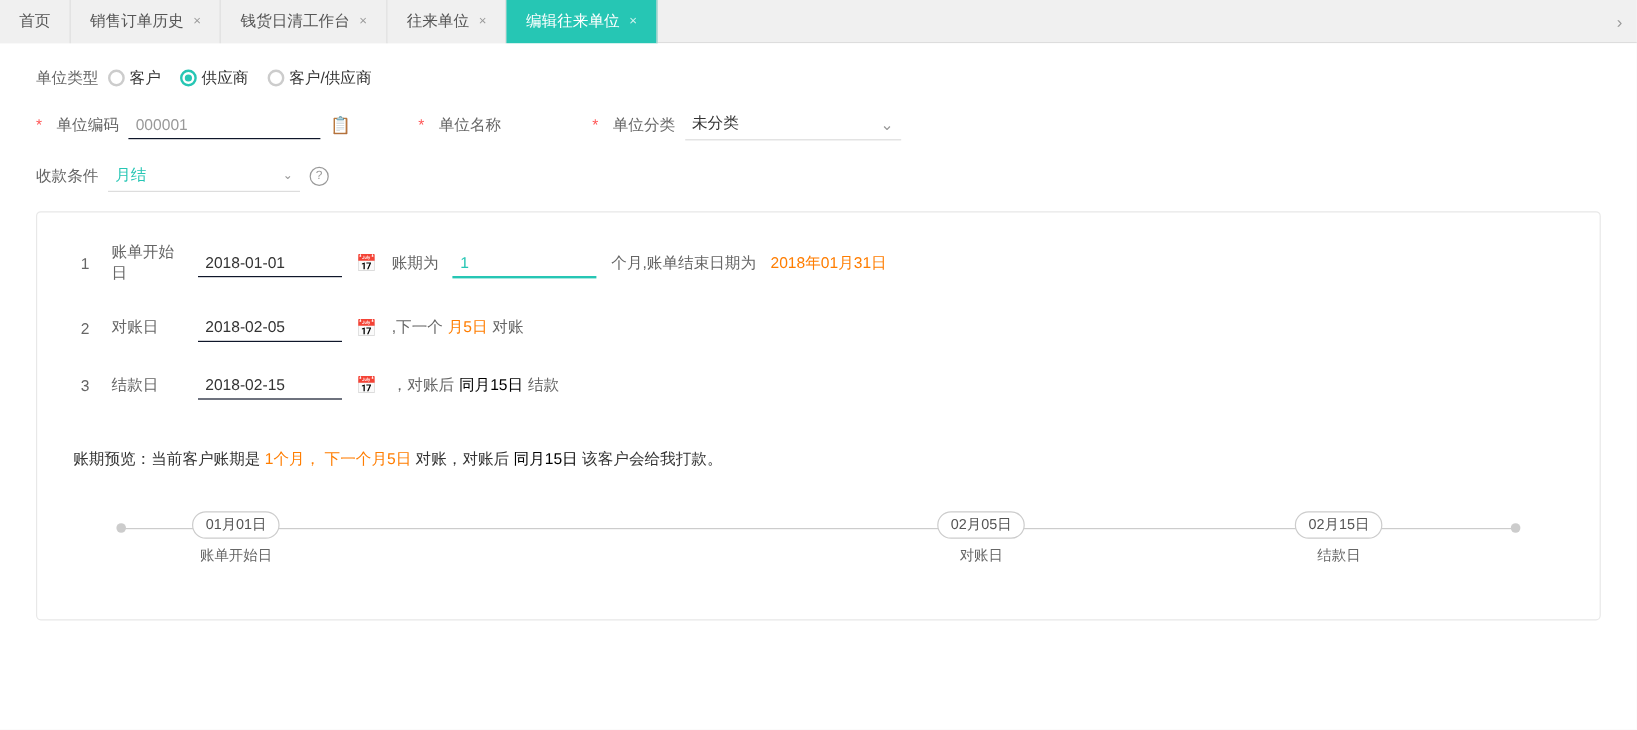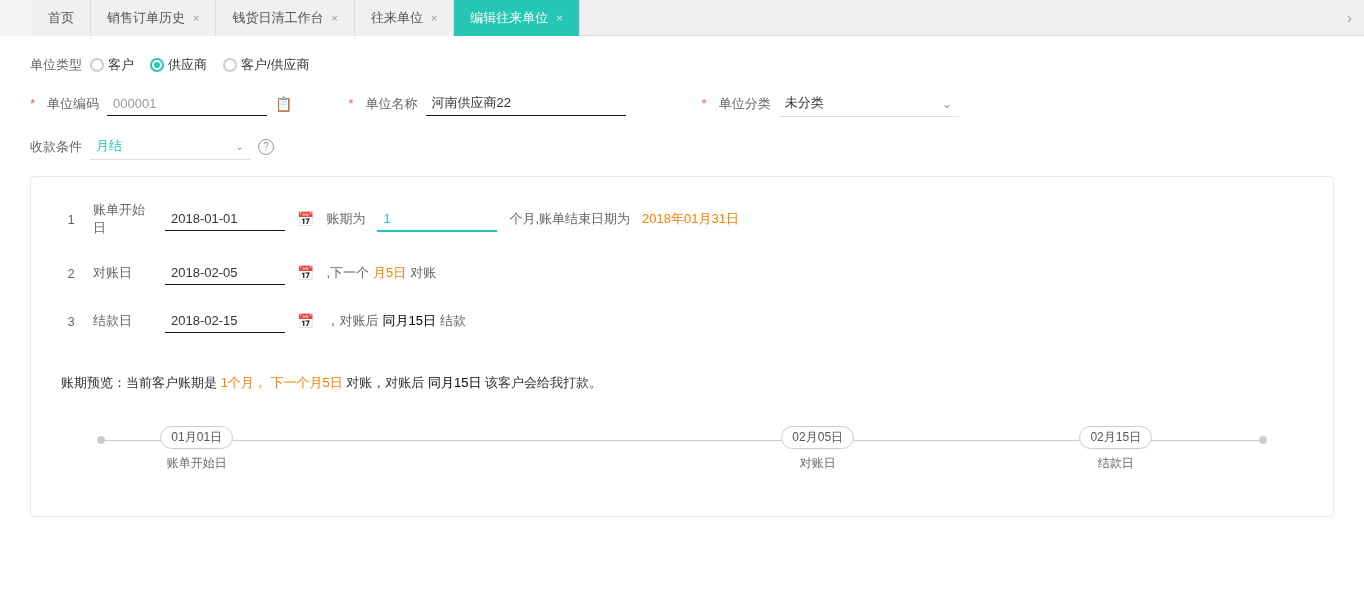--- a/index.html
+++ b/index.html
@@ -6,21 +6,20 @@
     body { font-family: 'Microsoft YaHei', Arial, sans-serif; font-size: 13px; background: #f5f5f5; color: #333; }
 
     
     .tab-bar {
       display: flex;
       align-items: center;
       background: #f0f0f0;
       border-bottom: 1px solid #ddd;
       height: 36px;
       padding: 0;
-      margin-left: 32px;
     }
     .tab {
       display: flex;
       align-items: center;
       padding: 0 16px;
       height: 36px;
       cursor: pointer;
       font-size: 13px;
       color: #555;
       border-right: 1px solid #ddd;
@@ -300,21 +299,20 @@
 
   <div class="form-row">
     <span class="required-star">*</span>
     <span class="form-label">单位编码</span>
     <input class="input-field code-field" value="000001" style="">
     <span class="calendar-icon">📋</span>
 
     <span style="margin-left:40px;"></span>
     <span class="required-star">*</span>
     <span class="form-label">单位名称</span>
-    <input class="input-field name-field" value="河南供应商22" style="">
 
     <span style="margin-left:60px;"></span>
     <span class="required-star">*</span>
     <span class="form-label">单位分类</span>
     <div class="category-select">
       <span class="category-value">未分类</span>
       <span class="category-arrow">⌄</span>
     </div>
   </div>
 

